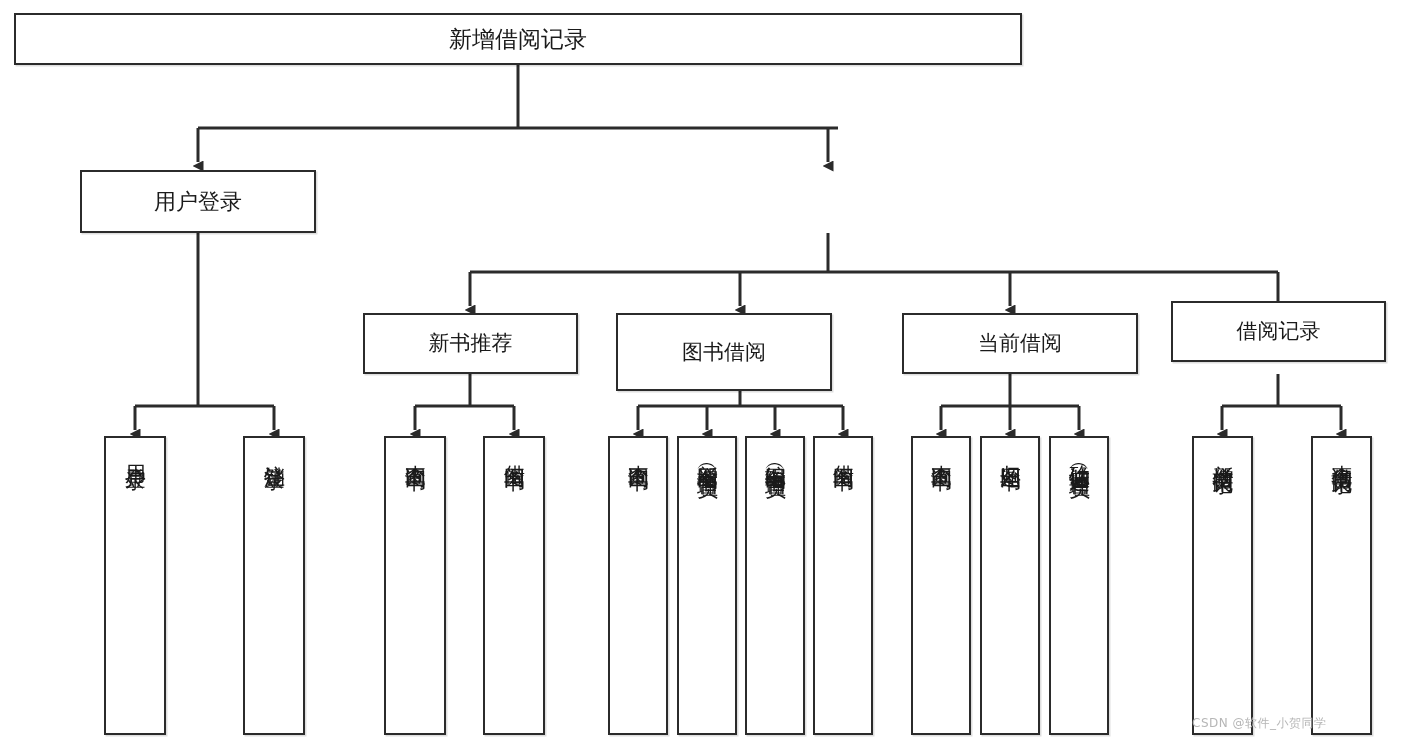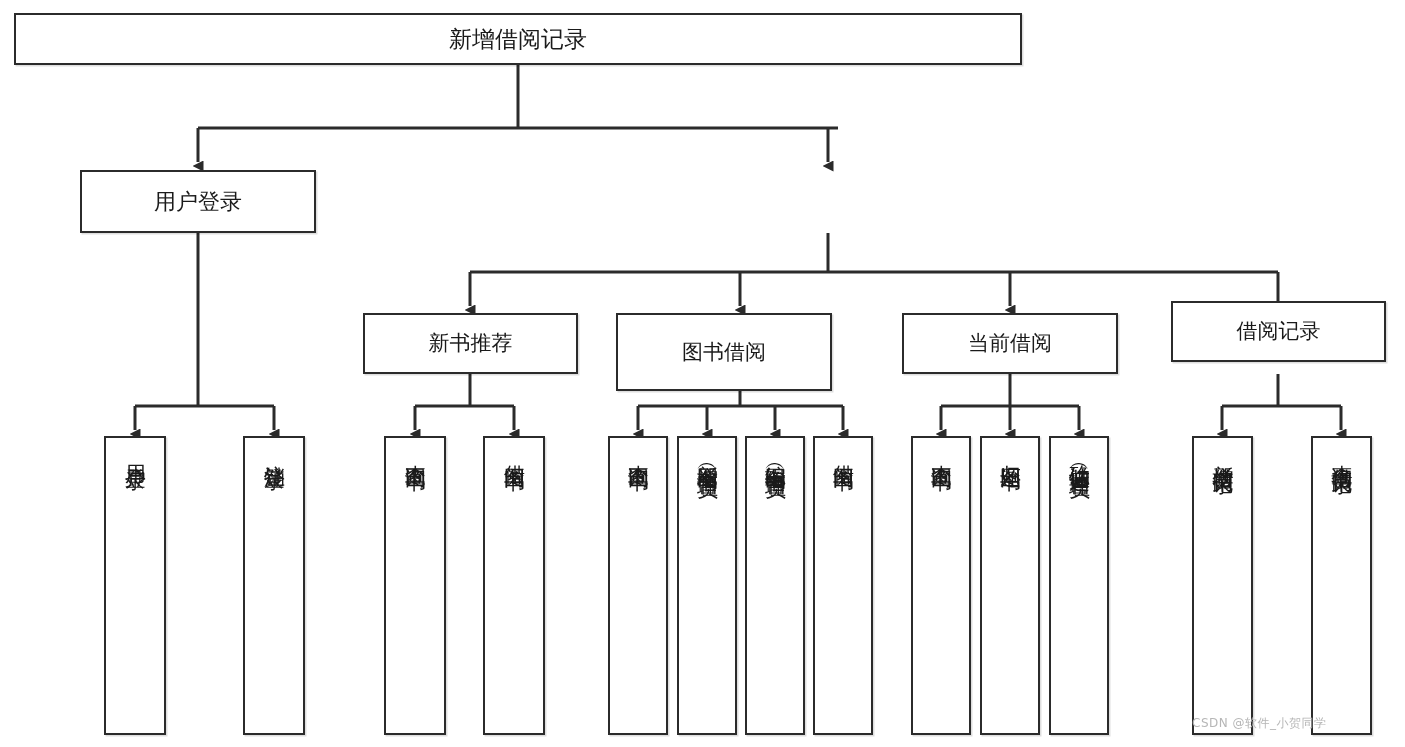--- a/index.html
+++ b/index.html
@@ -129,21 +129,21 @@
   <div class="node lvl2" style="left:80px; top:170px; width:236px; height:63px;">
     <span class="lbl">用户登录</span>
   </div>
 
   <div class="node lvl3" style="left:363px; top:313px; width:215px; height:61px;">
     <span class="lbl">新书推荐</span>
   </div>
   <div class="node lvl3" style="left:616px; top:313px; width:216px; height:78px;">
     <span class="lbl">图书借阅</span>
   </div>
-  <div class="node lvl3" style="left:902px; top:313px; width:216px; height:61px;">
+  <div class="node lvl3" style="left:902px; top:313px; width:236px; height:61px;">
     <span class="lbl">当前借阅</span>
   </div>
   <div class="node lvl3" style="left:1171px; top:301px; width:215px; height:61px;">
     <span class="lbl">借阅记录</span>
   </div>
 
   <div class="node leaf" style="left:104px; top:436px; width:62px; height:299px;">
     <span class="lbl">用户登录</span>
   </div>
   <div class="node leaf" style="left:243px; top:436px; width:62px; height:299px;">

